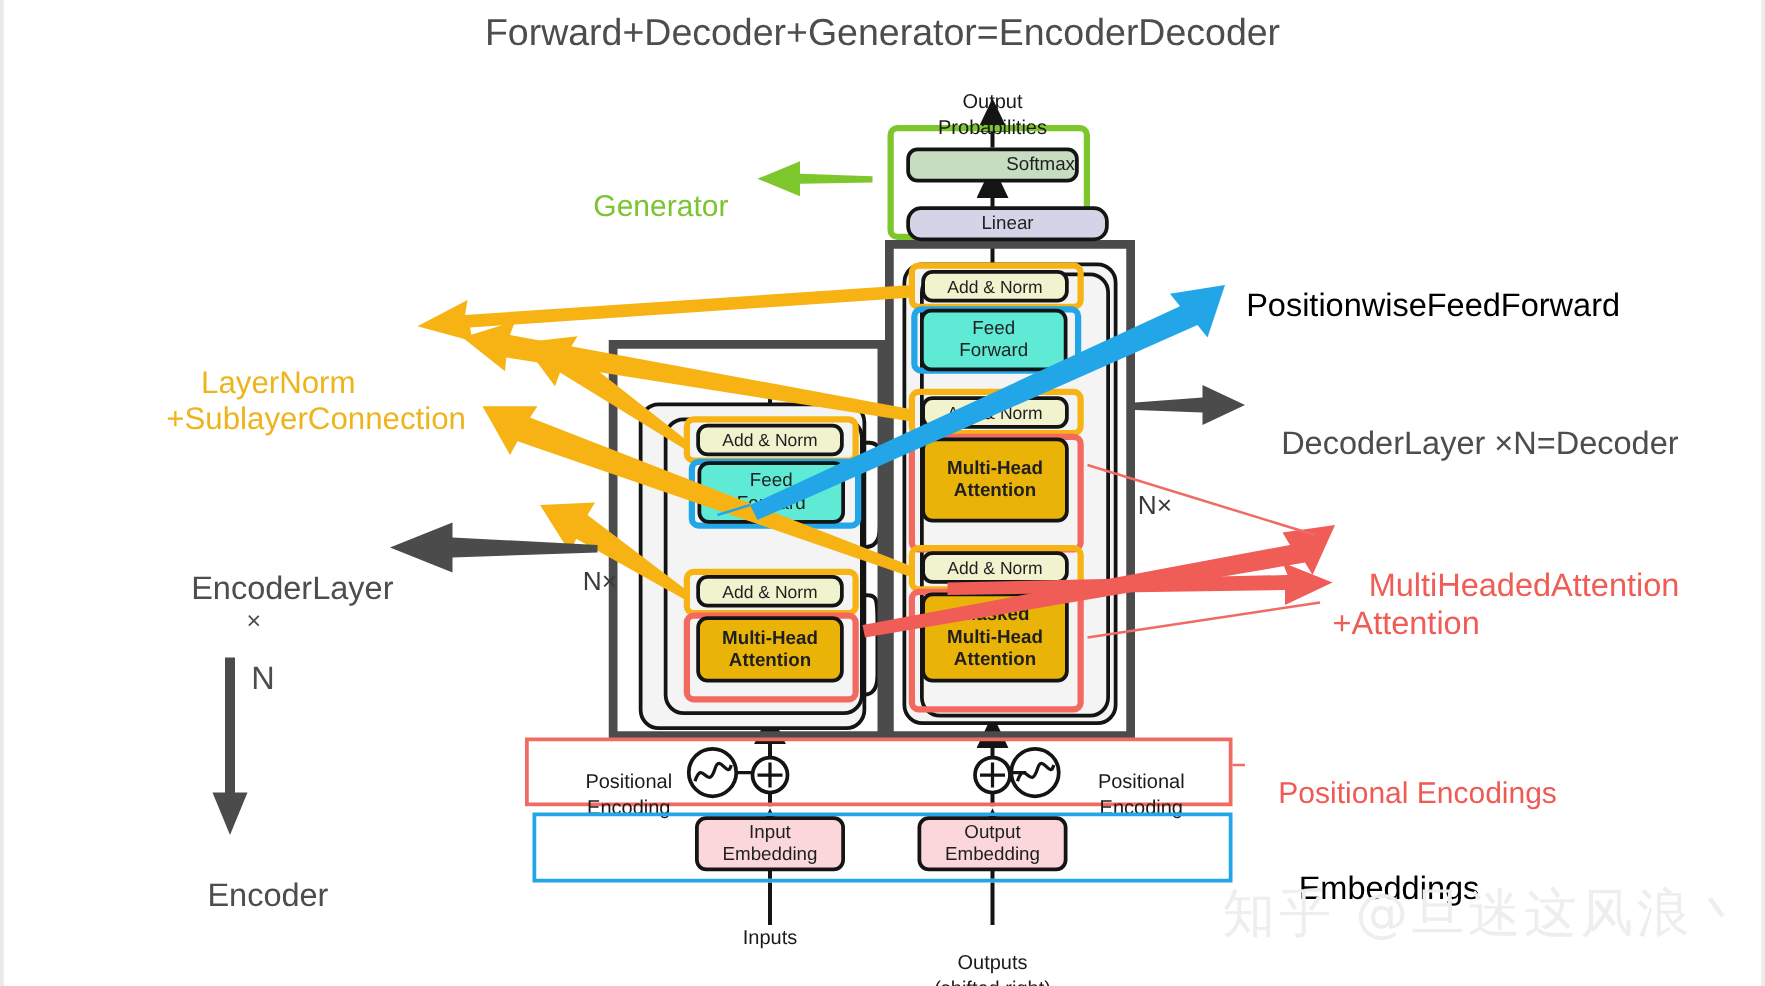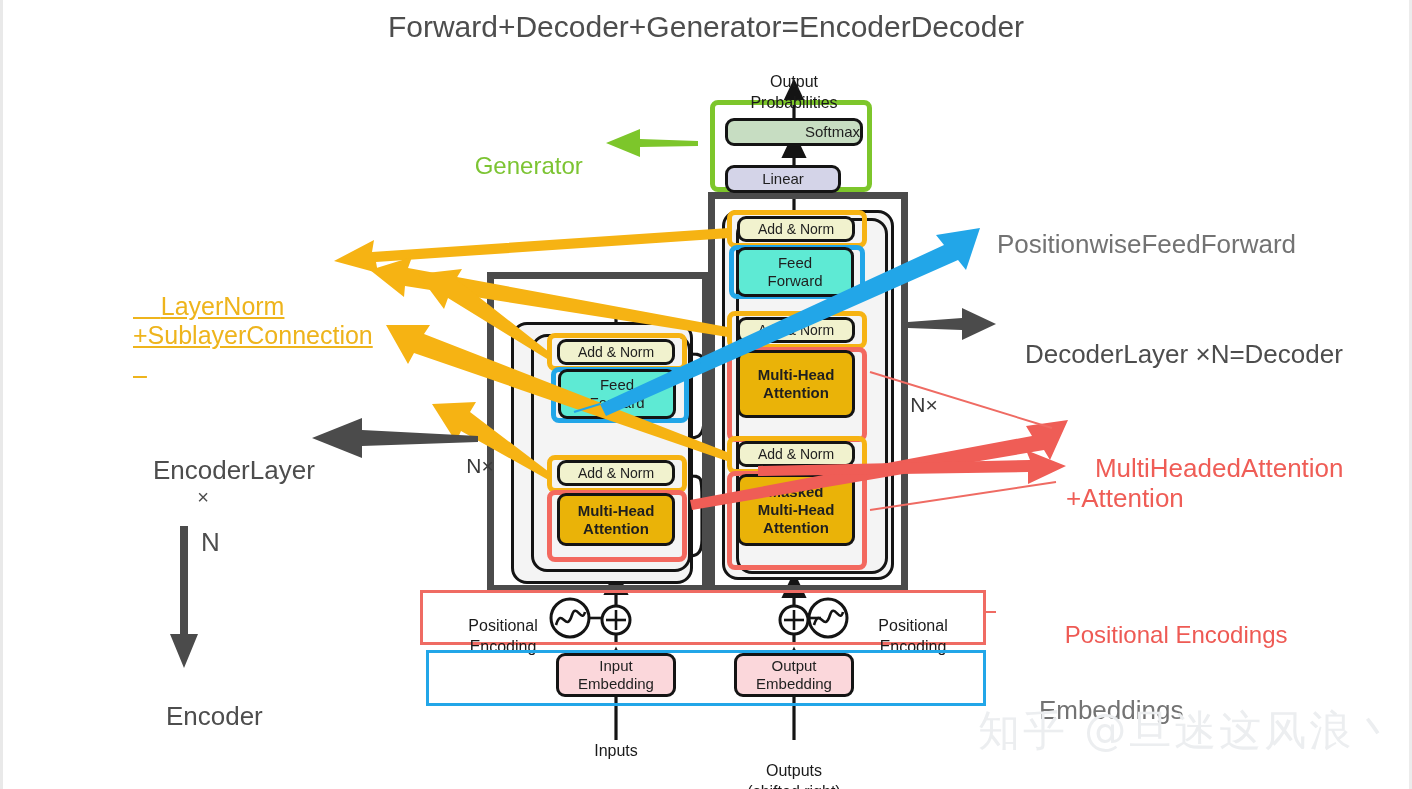--- a/index.html
+++ b/index.html
@@ -13,22 +13,22 @@
 
   
   .title{
     position:absolute;left:0;top:10px;width:1412px;text-align:center;
     font-size:30px;color:#4d4d4d;letter-spacing:0px;
   }
   .cap{position:absolute;font-size:16px;color:#1a1a1a;text-align:center;line-height:1.28;}
 
   .annot{position:absolute;line-height:1.18;white-space:pre;}
   .annot.green{color:#7cc432;font-size:24px;}
-  .annot.gold{color:#eeb41c;font-size:25px;text-decoration:underline;}
-  .annot.cyan{color:#737373;font-size:26px;}
+  .annot.gold{color:#eeb41c;font-size:25px;}
+  .annot.cyan{color:#000000;font-size:26px;}
   .annot.gray{color:#4d4d4d;font-size:26px;}
   .annot.red{color:#ef5d56;font-size:26px;}
   .annot.redsm{color:#ee5a54;font-size:24px;}
 
   
   .box{
     position:absolute;box-sizing:border-box;border:3px solid #141414;border-radius:9px;
     display:flex;align-items:center;justify-content:center;text-align:center;
     font-size:15px;color:#1f1f1f;line-height:1.2;
   }
@@ -151,21 +151,21 @@
   <div class="shell" style="left:511px;top:322px;width:182px;height:262px;"></div>
   <div class="shell" style="left:531px;top:334px;width:160px;height:238px;"></div>
 
   <div class="shell" style="left:722px;top:210px;width:172px;height:370px;"></div>
   <div class="shell" style="left:736px;top:218px;width:152px;height:356px;"></div>
 
   <div class="ring green" style="left:710px;top:100px;width:162px;height:92px;"></div>
   <div class="box softmax" style="left:725px;top:118px;width:138px;height:28px;">
     <span>Softmax</span>
   </div>
-  <div class="box linear" style="left:725px;top:165px;width:116px;height:28px;">
+  <div class="box linear" style="left:725px;top:165px;width:162px;height:28px;border-radius:12px;">
     <span>Linear</span>
   </div>
 
   <div class="ring gold" style="left:727px;top:210px;width:140px;height:38px;"></div>
   <div class="box addnorm" style="left:737px;top:216px;width:118px;height:26px;font-size:14px;">
     <span>Add &amp; Norm</span>
   </div>
 
   <div class="ring blue" style="left:729px;top:245px;width:136px;height:54px;"></div>
   <div class="box ff" style="left:736px;top:247px;width:118px;height:50px;font-size:15px;white-space:pre-line;">
@@ -332,21 +332,21 @@
   </div>
   <div class="annot gray" style="left:137px;top:670px;">
     <span>Encoder</span>
   </div>
 
   <div class="annot red" style="left:1066px;top:422px;">
     <span>MultiHeadedAttention
 +Attention</span>
   </div>
 
-  <div class="annot redsm" style="left:1038px;top:593px;">
+  <div class="annot redsm" style="left:996px;top:593px;">
     <span>Positional Encodings</span>
   </div>
 
   <div class="annot cyan" style="left:1010px;top:664px;">
     <span>Embeddings</span>
   </div>
 
   <div class="watermark">知乎 @旦迷这风浪丶</div>
 
 </div>

